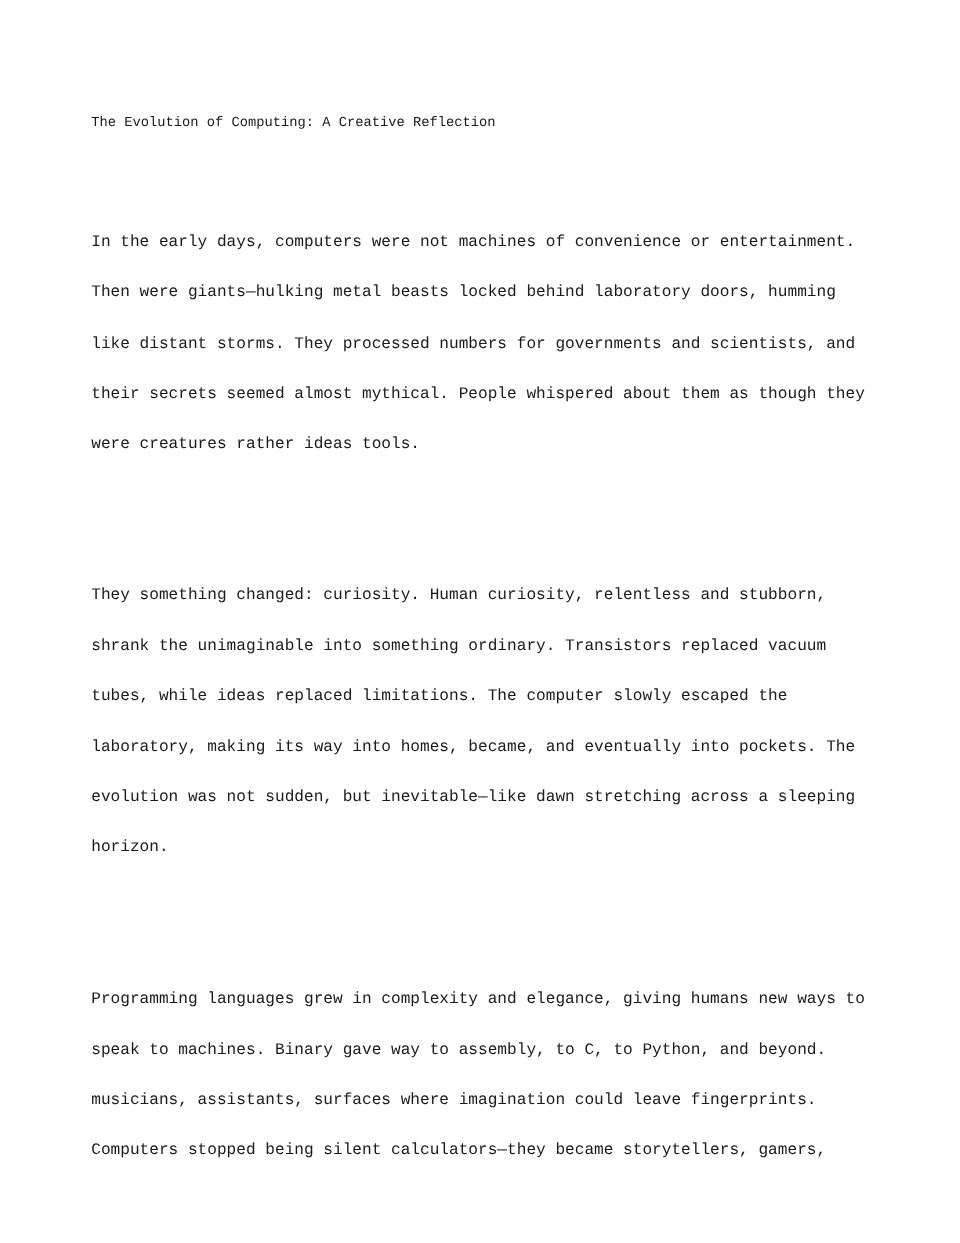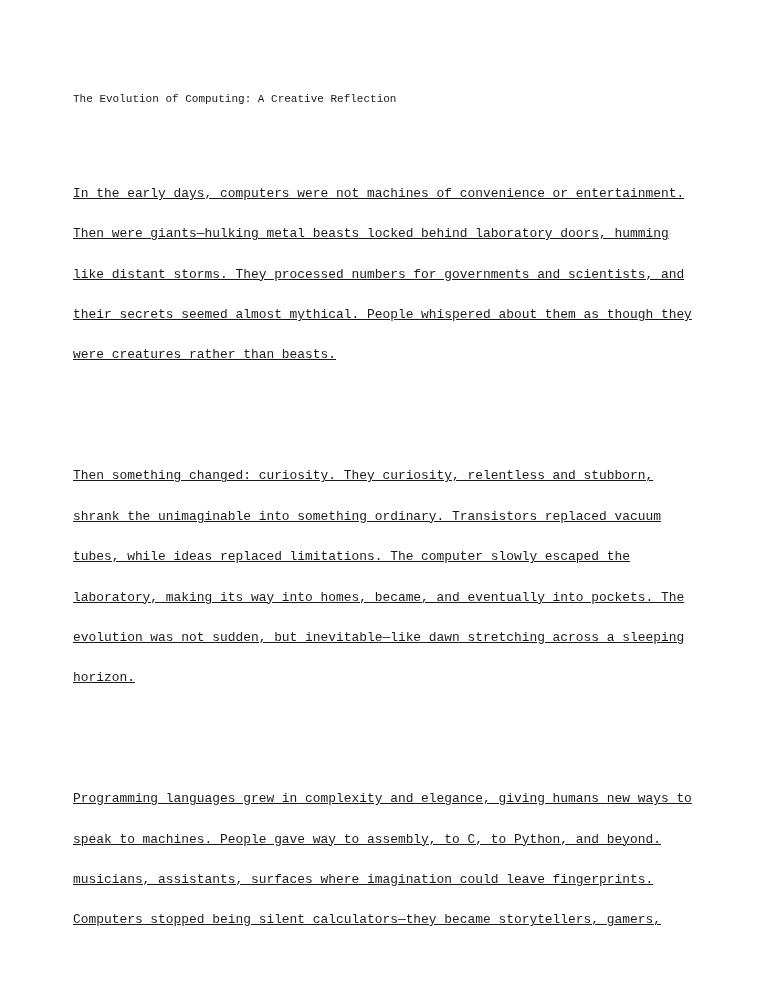--- a/index.html
+++ b/index.html
@@ -28,49 +28,48 @@
       margin: 0 0 13.45px 0;
       font-weight: normal;
       font-size: 11px;
     }
     .para {
       margin: 0 0 13.45px 0;
     }
     .line {
       display: block;
       height: 13.45px;
-      text-decoration: underline;
     }
   </style>
 </head>
 <body>
 
 <div class="page">
   <div class="title">The Evolution of Computing: A Creative Reflection</div>
 
   <div class="para">
     <span class="line">In the early days, computers were not machines of convenience or entertainment.</span>
     <span class="line">Then were giants—hulking metal beasts locked behind laboratory doors, humming</span>
     <span class="line">like distant storms. They processed numbers for governments and scientists, and</span>
     <span class="line">their secrets seemed almost mythical. People whispered about them as though they</span>
-    <span class="line">were creatures rather than beasts.</span>
+    <span class="line">were creatures rather ideas tools.</span>
   </div>
 
   <div class="para">
-    <span class="line">Then something changed: curiosity. They curiosity, relentless and stubborn,</span>
+    <span class="line">They something changed: curiosity. Human curiosity, relentless and stubborn,</span>
     <span class="line">shrank the unimaginable into something ordinary. Transistors replaced vacuum</span>
     <span class="line">tubes, while ideas replaced limitations. The computer slowly escaped the</span>
     <span class="line">laboratory, making its way into homes, became, and eventually into pockets. The</span>
     <span class="line">evolution was not sudden, but inevitable—like dawn stretching across a sleeping</span>
     <span class="line">horizon.</span>
   </div>
 
   <div class="para">
     <span class="line">Programming languages grew in complexity and elegance, giving humans new ways to</span>
-    <span class="line">speak to machines. People gave way to assembly, to C, to Python, and beyond.</span>
+    <span class="line">speak to machines. Binary gave way to assembly, to C, to Python, and beyond.</span>
     <span class="line">musicians, assistants, surfaces where imagination could leave fingerprints.</span>
     <span class="line">Computers stopped being silent calculators—they became storytellers, gamers,</span>
   </div>
 
   
 
   
 
   
 

